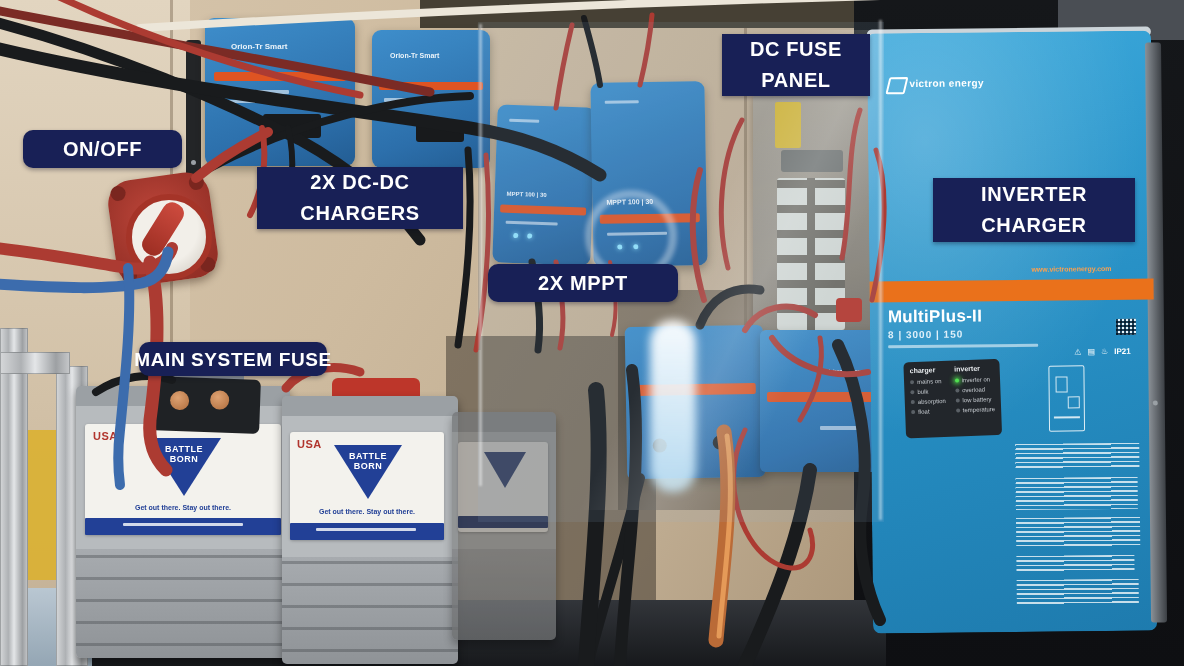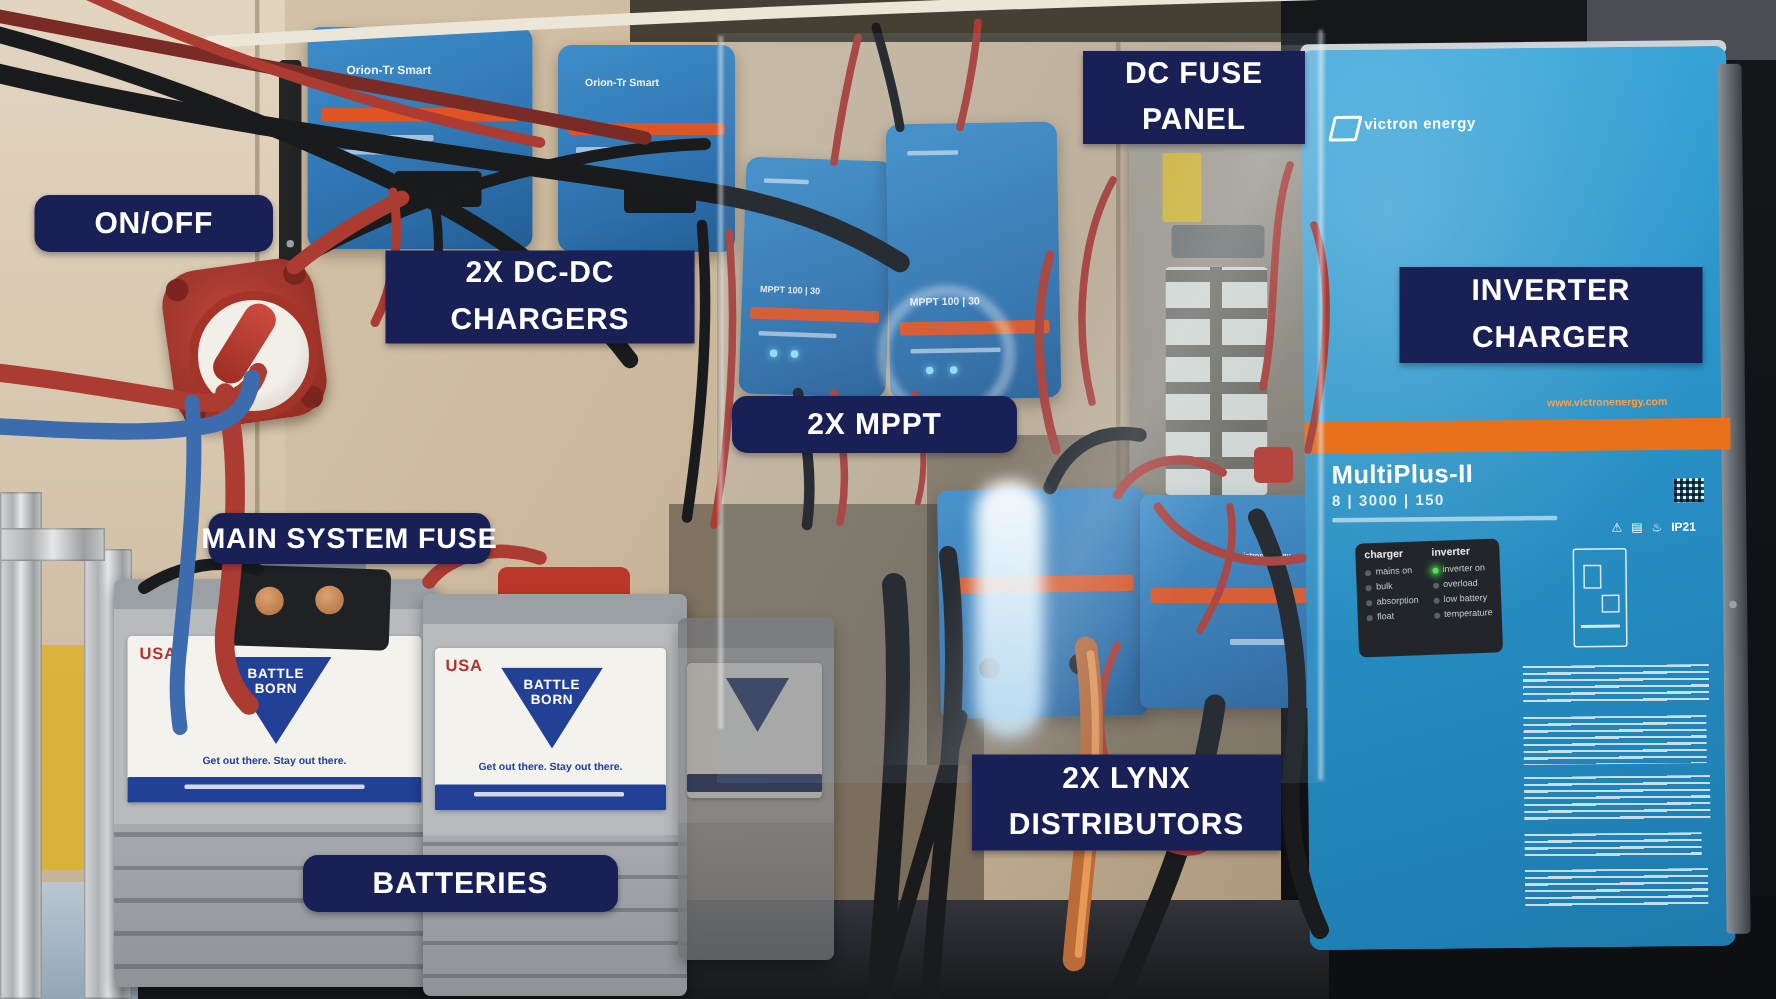--- a/index.html
+++ b/index.html
@@ -388,15 +388,13 @@
     <div class="abs glare-streak glare"></div>
     <div class="abs glare-ring glare"></div>
   </div>
 
   <div class="label one-line" style="left:23px;top:130px;width:159px;height:38px;">ON/OFF</div>
   <div class="label" style="left:257px;top:167px;width:206px;height:62px;">2X DC-DC CHARGERS</div>
   <div class="label" style="left:722px;top:34px;width:148px;height:62px;">DC FUSE PANEL</div>
   <div class="label" style="left:933px;top:178px;width:202px;height:64px;">INVERTER CHARGER</div>
   <div class="label one-line" style="left:488px;top:264px;width:190px;height:38px;">2X MPPT</div>
   <div class="label one-line" style="left:139px;top:342px;width:188px;height:34px;font-size:19px;">MAIN SYSTEM FUSE</div>
-  <div class="label" style="left:648px;top:503px;width:206px;height:64px;">2X LYNX DISTRIBUTORS</div>
-  <div class="label one-line" style="left:202px;top:570px;width:210px;height:38px;">BATTERIES</div>
 </div>
 
 </body></html>

